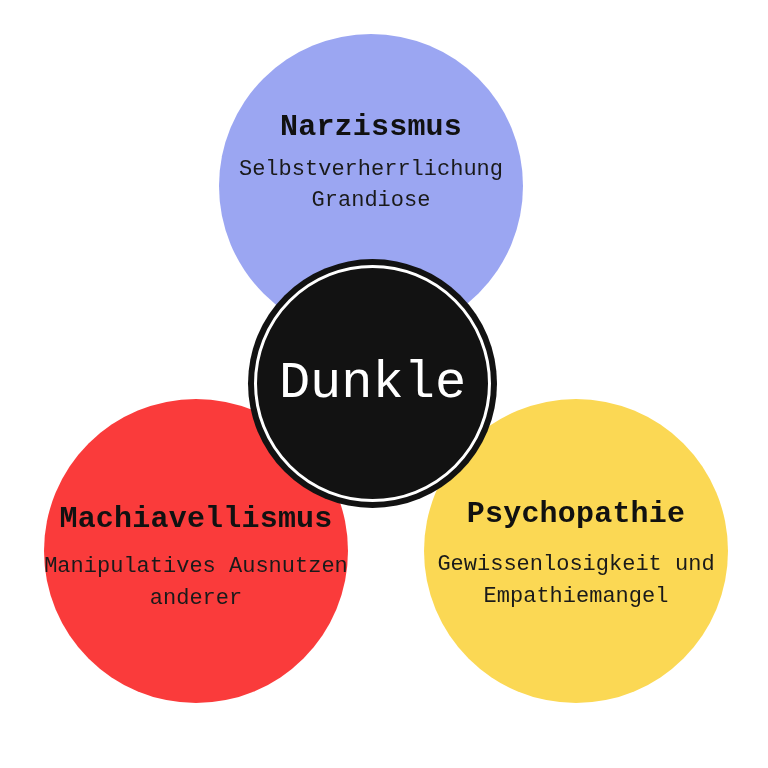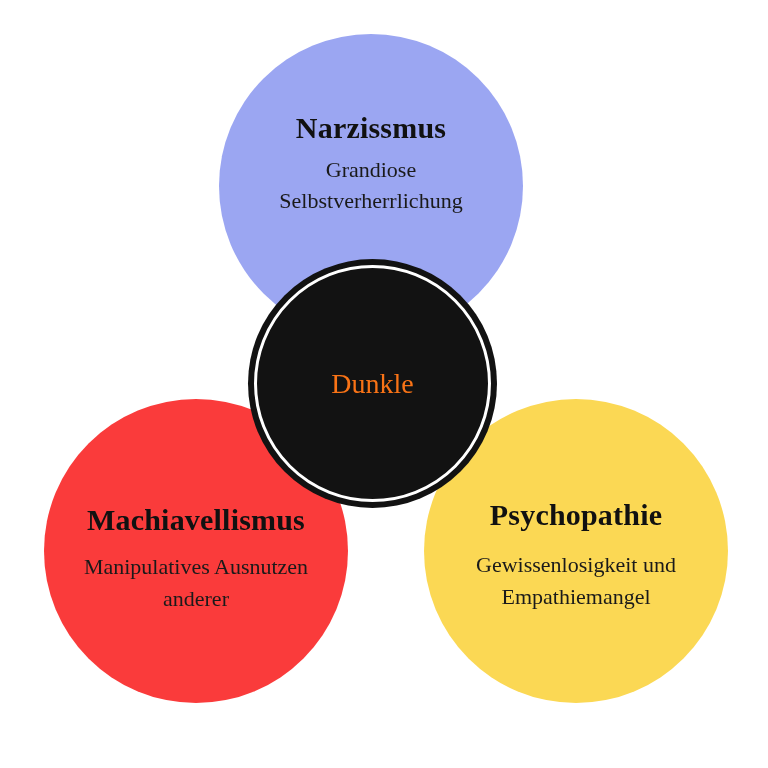--- a/index.html
+++ b/index.html
@@ -6,21 +6,21 @@
     margin: 0;
     padding: 0;
     background: #ffffff;
   }
   .canvas {
     position: relative;
     width: 768px;
     height: 768px;
     background: #ffffff;
     overflow: hidden;
-    font-family: Liberation Serif, serif;
+    font-family: Liberation Mono, monospace;
   }
   .circle {
     position: absolute;
     width: 304px;
     height: 304px;
     border-radius: 50%;
   }
   .circle-blue   { left: 219px; top: 34px;  background: #9BA6F2; }
   .circle-red    { left: 44px;  top: 399px; background: #FA3B3B; }
   .circle-yellow { left: 424px; top: 399px; background: #FBD854; }
@@ -68,36 +68,36 @@
   .center-ring {
     position: absolute;
     inset: 6px;
     border: 3px solid #ffffff;
     border-radius: 50%;
     pointer-events: none;
   }
   .center-label {
     position: relative;
     text-align: center;
-    color: #f97316;
-    font-size: 28px;
+    color: #ffffff;
+    font-size: 52px;
     font-weight: 400;
     line-height: 53px;
   }
 </style>
 </head>
 <body>
 
 <div class="canvas">
 
   <div class="circle circle-blue">
     <div class="circle-title">Narzissmus</div>
     <div class="circle-desc">
+      <div>Selbstverherrlichung</div>
       <div>Grandiose</div>
-      <div>Selbstverherrlichung</div>
     </div>
   </div>
 
   <div class="circle circle-red">
     <div class="circle-title">Machiavellismus</div>
     <div class="circle-desc">
       <div>Manipulatives Ausnutzen</div>
       <div>anderer</div>
     </div>
   </div>

